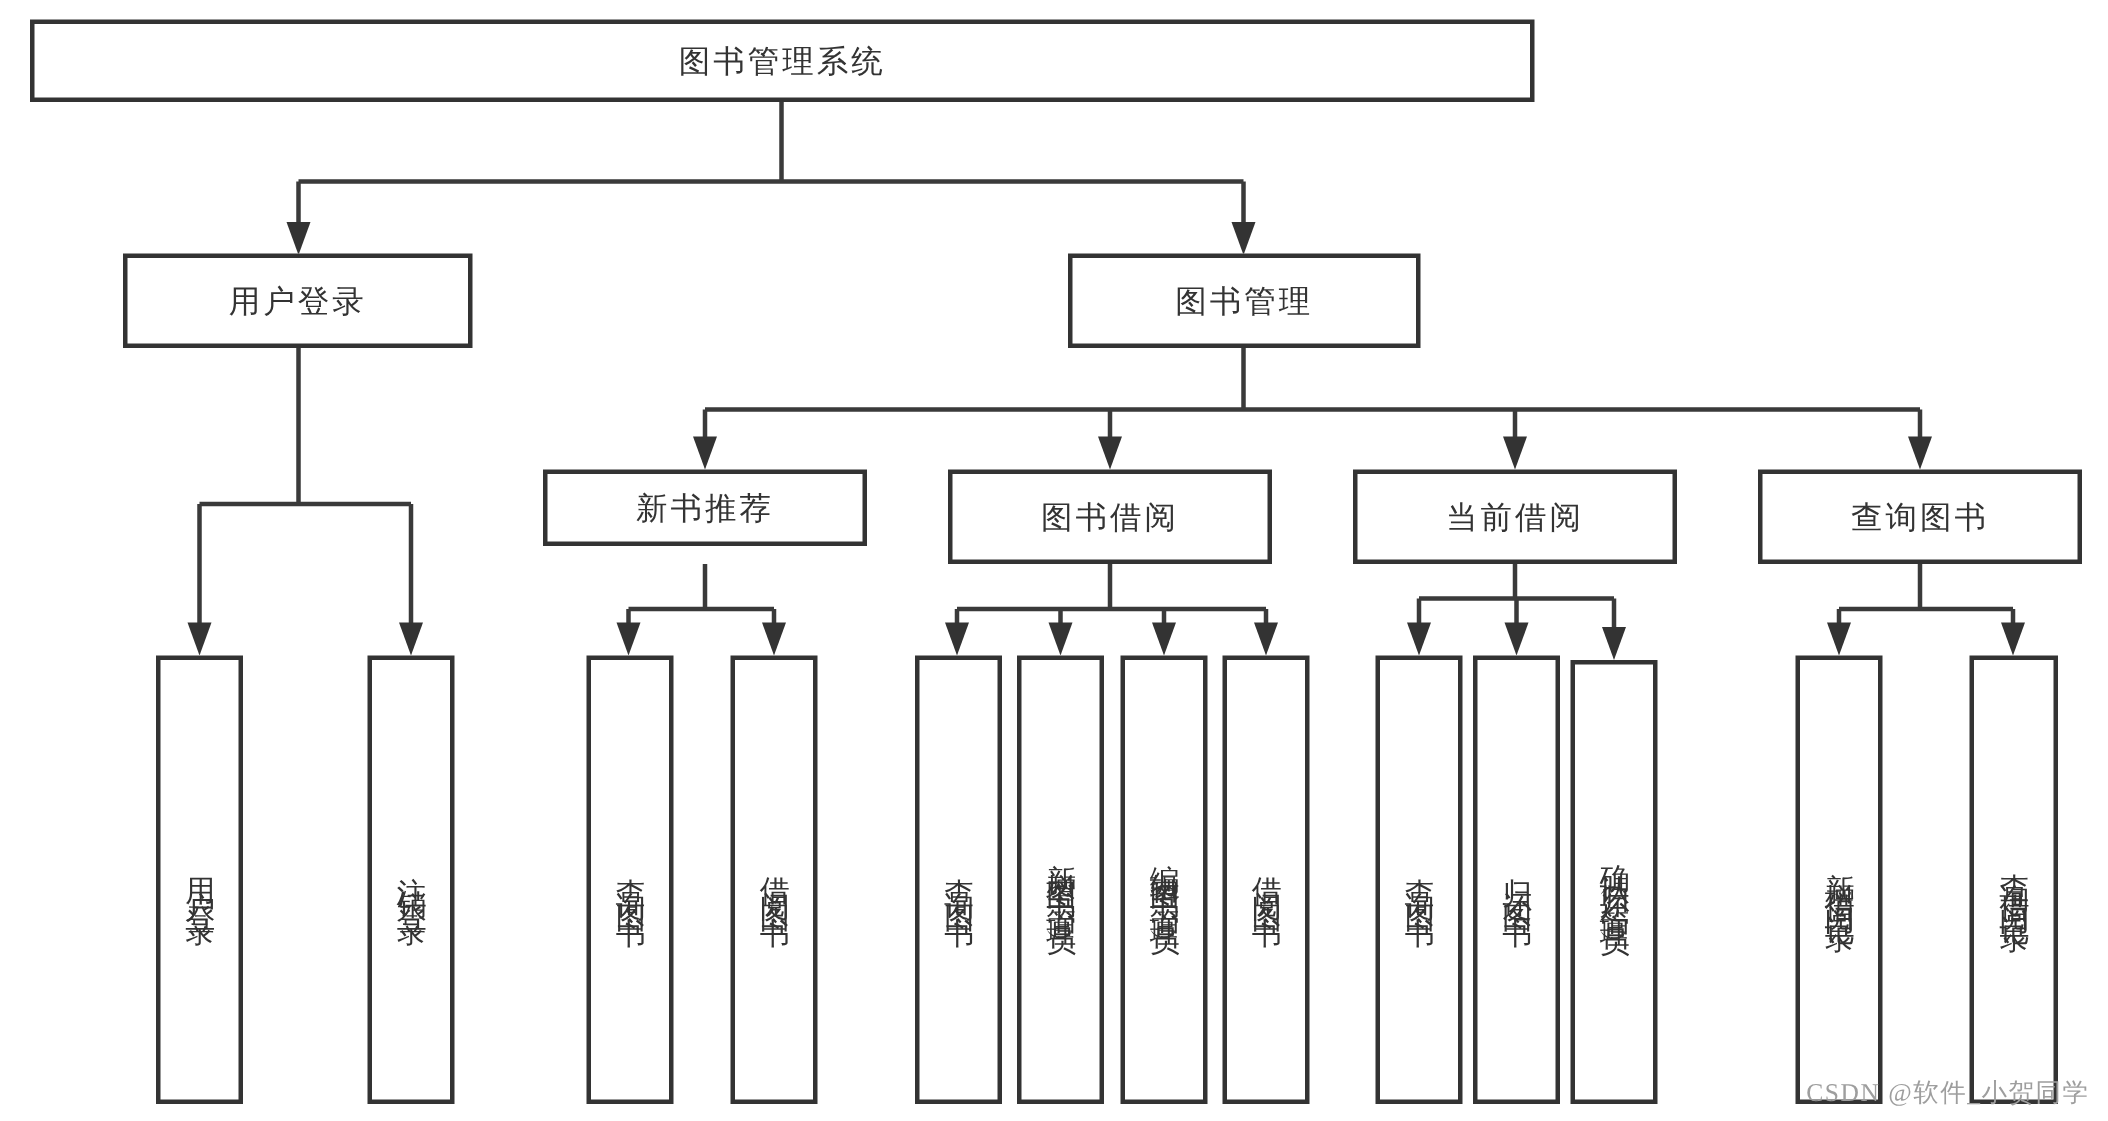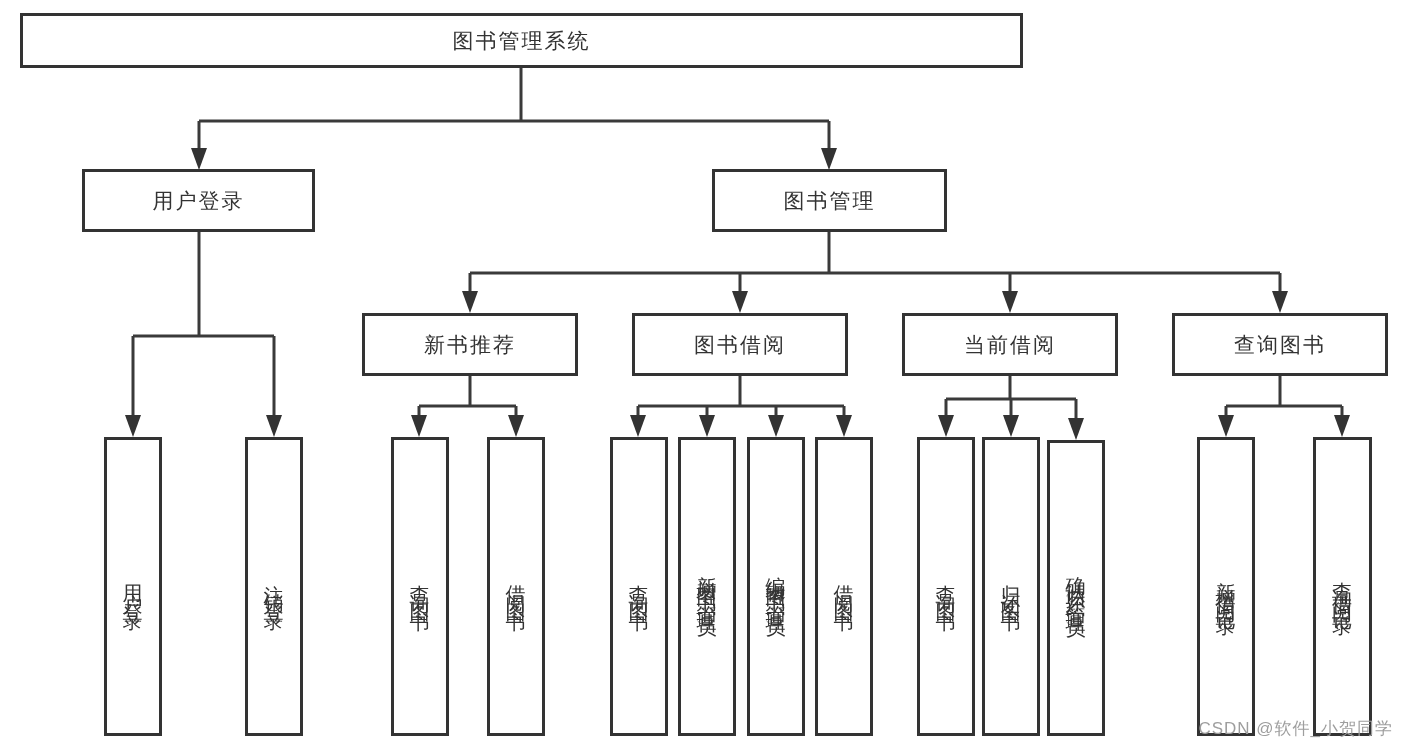--- a/index.html
+++ b/index.html
@@ -7,20 +7,21 @@
     padding: 0;
     background: #ffffff;
     font-family: "Liberation Sans", "DejaVu Sans", sans-serif;
   }
   .canvas {
     position: relative;
     width: 1405px;
     height: 747px;
     background: #ffffff;
     overflow: hidden;
+    font-family: Liberation Serif, serif;
   }
   .connectors {
     position: absolute;
     left: 0;
     top: 0;
     width: 1405px;
     height: 747px;
     pointer-events: none;
   }
   .box {
@@ -116,21 +117,21 @@
     <span>图书管理系统</span>
   </div>
 
   <div class="box" style="left:82px; top:169px; width:233px; height:63px;">
     <span>用户登录</span>
   </div>
   <div class="box" style="left:712px; top:169px; width:235px; height:63px;">
     <span>图书管理</span>
   </div>
 
-  <div class="box" style="left:362px; top:313px; width:216px; height:63px;">
+  <div class="box" style="left:362px; top:313px; width:216px; height:51px;">
     <span>新书推荐</span>
   </div>
   <div class="box" style="left:632px; top:313px; width:216px; height:63px;">
     <span>图书借阅</span>
   </div>
   <div class="box" style="left:902px; top:313px; width:216px; height:63px;">
     <span>当前借阅</span>
   </div>
   <div class="box" style="left:1172px; top:313px; width:216px; height:63px;">
     <span>查询图书</span>

